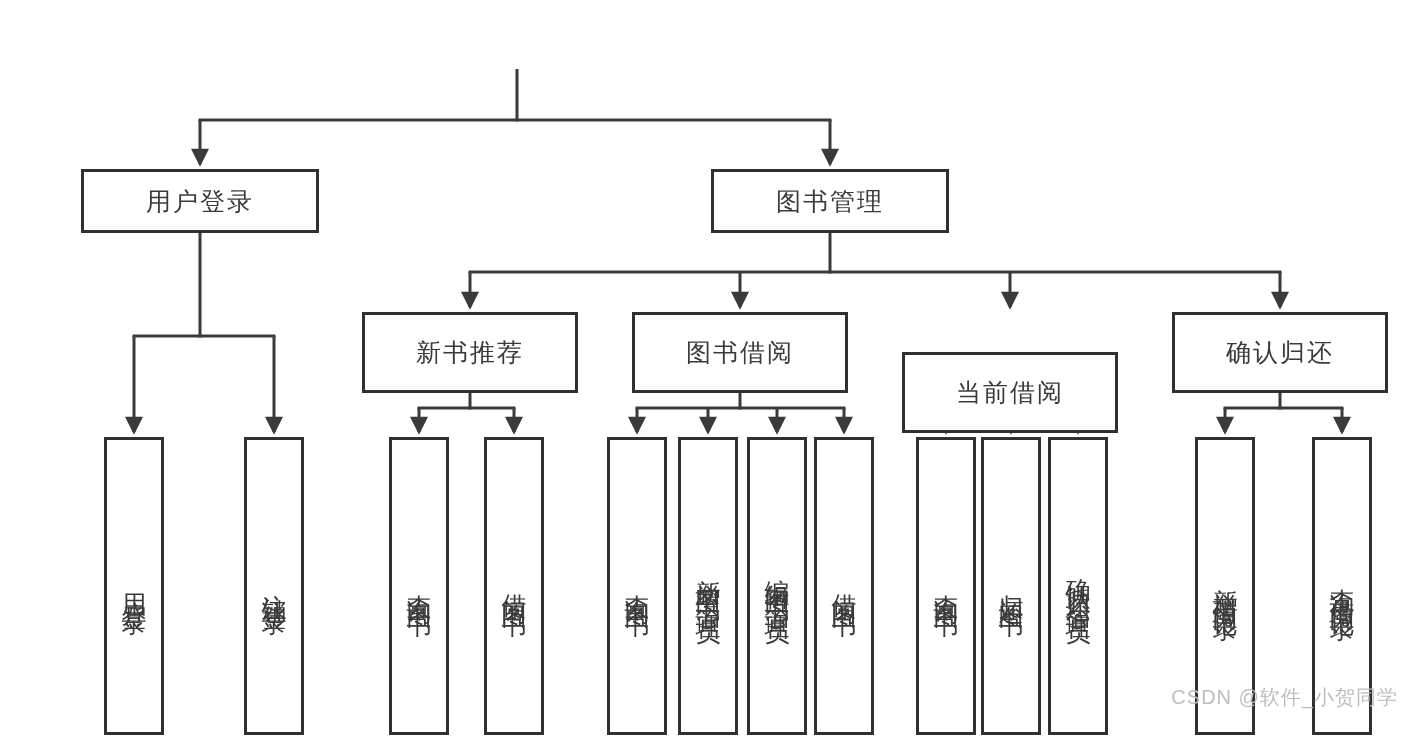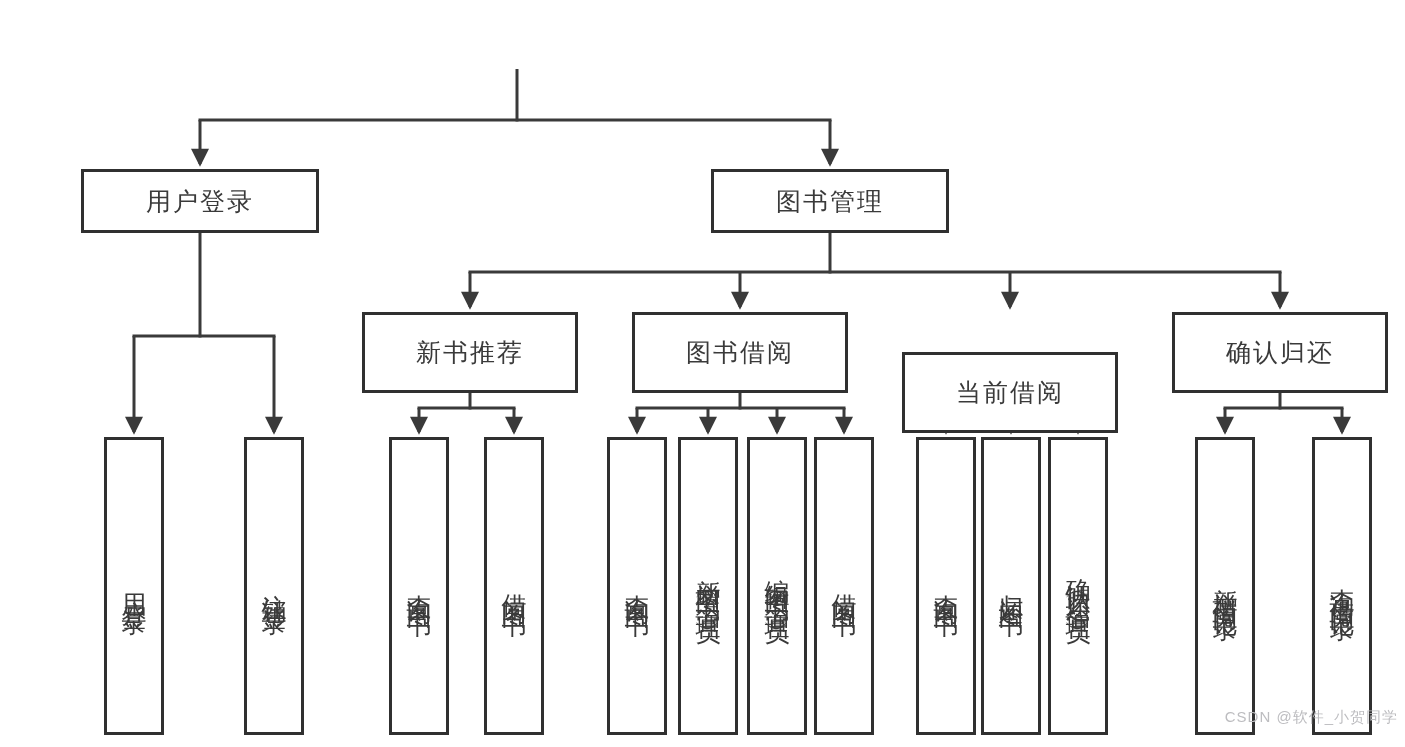--- a/index.html
+++ b/index.html
@@ -26,22 +26,22 @@
   .leaf .vtext{
     writing-mode:vertical-rl;
     text-orientation:mixed;
     letter-spacing:6px;
     line-height:1;
     white-space:nowrap;
   }
   .hdr{top:312px;width:216px;height:81px;}
   .watermark{
     position:absolute;
-    top:708px;right:7px;
-    font-size:15px;
+    top:684px;right:7px;
+    font-size:20px;
     color:#bdbdc0;
     letter-spacing:1px;
     white-space:nowrap;
   }
 </style>
 </head>
 <body>
 
 <div id="canvas">
 

